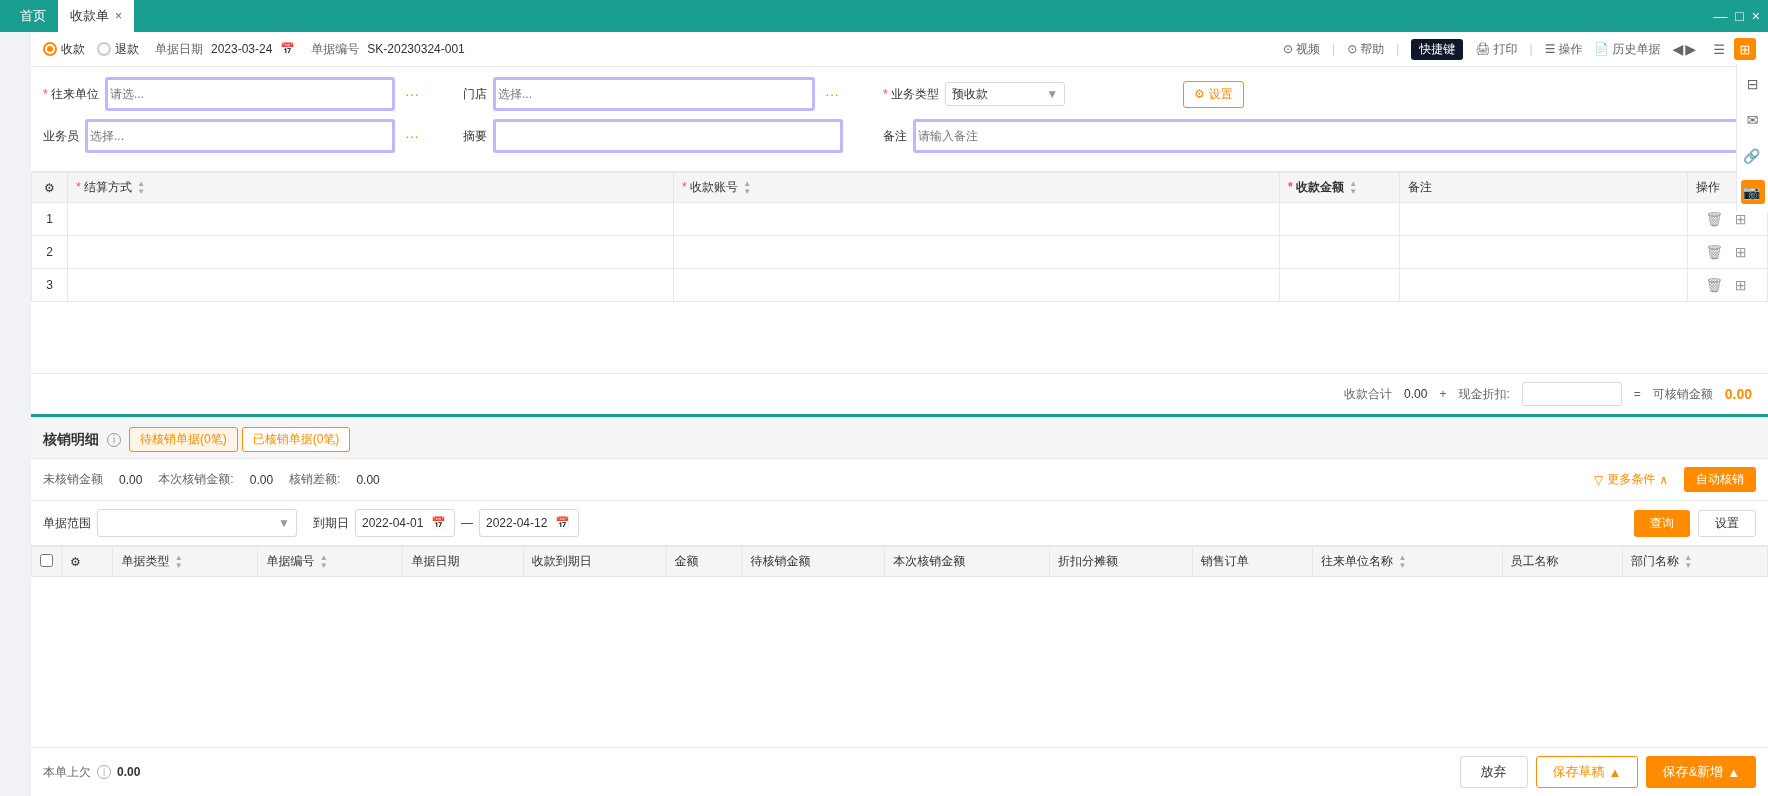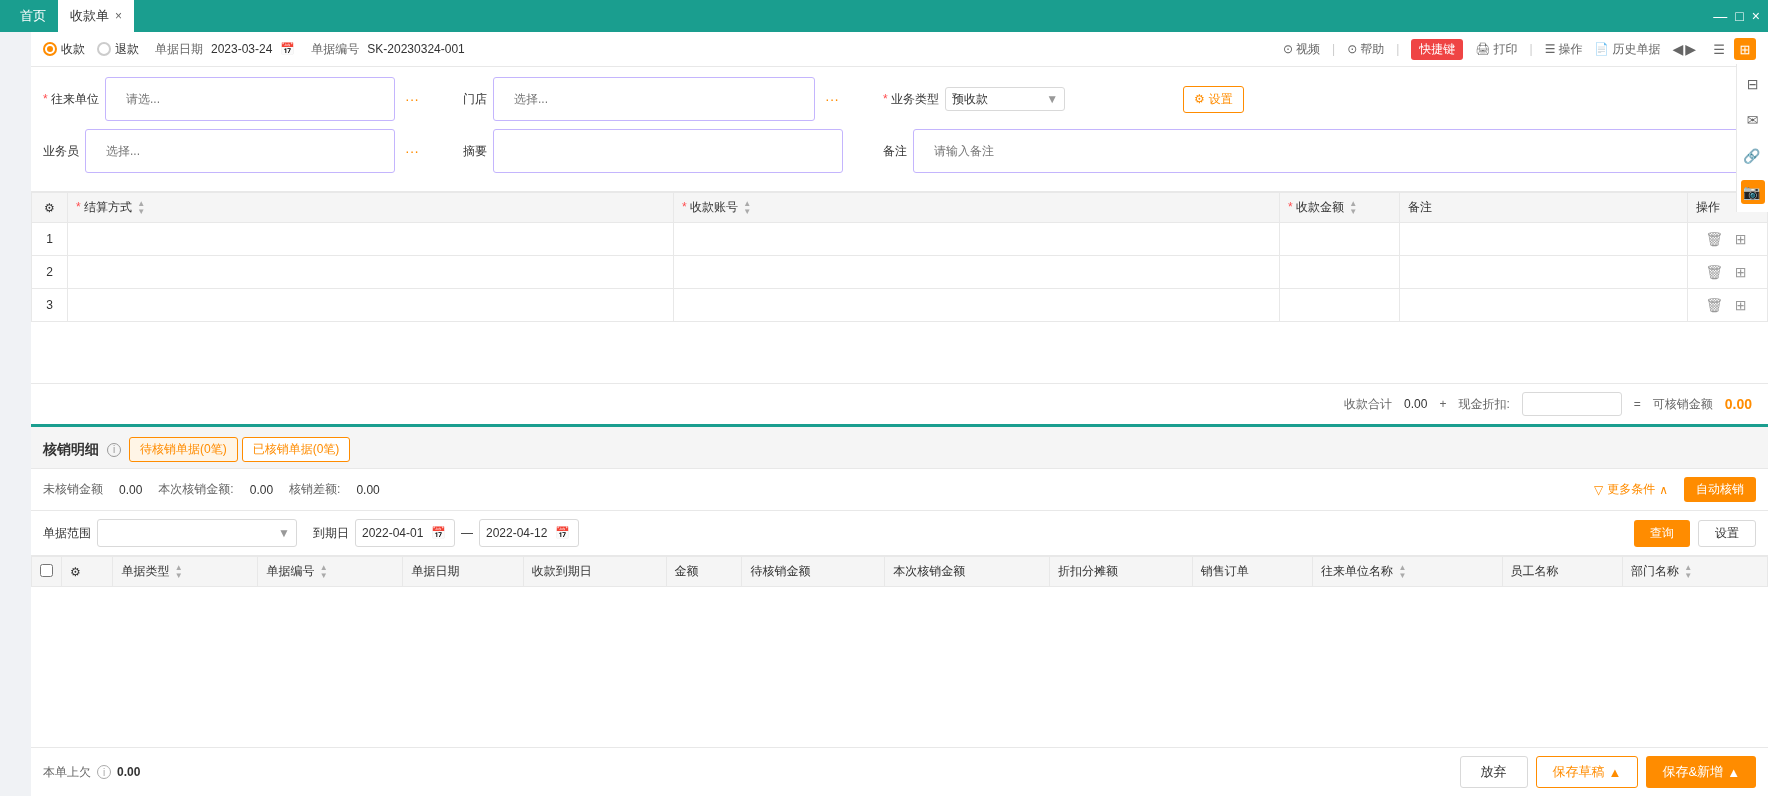--- a/index.html
+++ b/index.html
@@ -116,21 +116,21 @@
       color: #666;
     }
     .toolbar-right .btn-link {
       display: flex;
       align-items: center;
       gap: 3px;
       cursor: pointer;
       color: #666;
     }
     .btn-shortcut {
-      background: #ef4444;
+      background: #0f172a;
       color: #fff;
       padding: 2px 8px;
       border-radius: 3px;
       cursor: pointer;
       font-size: 12px;
     }
     .toolbar-nav {
       display: flex;
       gap: 2px;
       color: #666;
@@ -176,24 +176,24 @@
     }
     .form-label {
       font-size: 12px;
       color: #333;
       white-space: nowrap;
       min-width: fit-content;
     }
     .required { color: #ff4d4f; }
     .form-input {
       flex: 1;
-      height: 44px;
-      border: 1px solid #c4b5fd;
-      border-radius: 3px;
-      padding: 0 20px;
+      height: 34px;
+      border: 3px solid #c4b5fd;
+      border-radius: 3px;
+      padding: 0 2px;
       font-size: 12px;
       color: #999;
       outline: none;
     }
     .more-btn {
       color: #ff8c00;
       cursor: pointer;
       font-size: 14px;
       padding: 0 4px;
     }
@@ -702,21 +702,21 @@
               </span>
           </th>
           <th>
             <span class="required">*</span>
             <span>收款账号</span>
             <span class="sort-arrows">
                 <span>▲</span>
                 <span>▼</span>
               </span>
           </th>
-          <th style="width:120px;">
+          <th style="width:120px;font-weight:bold;">
             <span class="required">*</span>
             <span>收款金额</span>
             <span class="sort-arrows">
                 <span>▲</span>
                 <span>▼</span>
               </span>
           </th>
           <th>
             <span>备注</span>
           </th>

